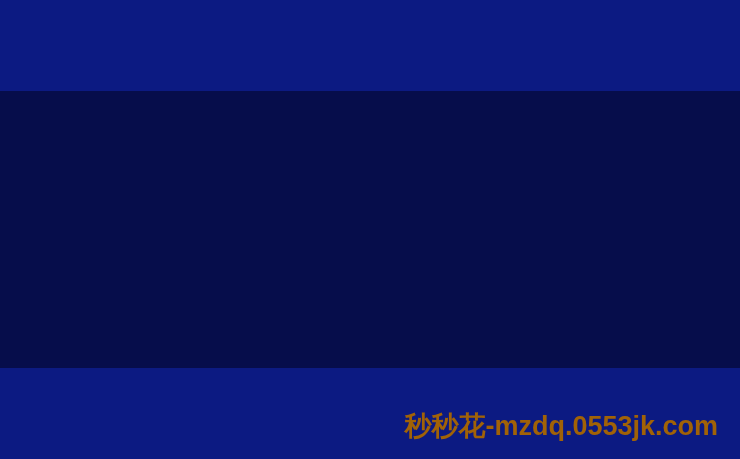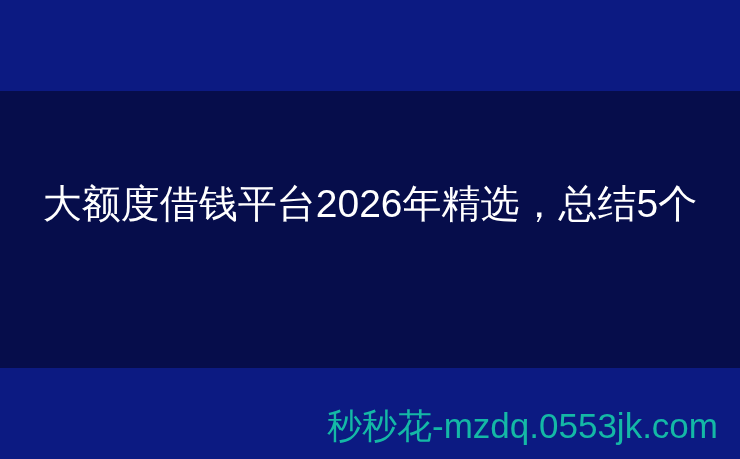--- a/index.html
+++ b/index.html
@@ -56,37 +56,36 @@
   }
   #headline .line {
     display: block;
   }
 
   
   #watermark {
     position: absolute;
     right: 22px;
     top: 409px;
-    color: #14b8a6;
-    font-size: 35px;
+    color: #a16207;
+    font-size: 27px;
     line-height: 34px;
-    font-weight: 400;
+    font-weight: 700;
     white-space: nowrap;
   }
 </style>
 </head>
 <body>
 
 <div id="banner">
 
   <div class="band band-top"></div>
 
   <div class="band band-middle"></div>
 
   <div class="band band-bottom"></div>
 
   <div id="headline">
-    <span class="line">大额度借钱平台2026年精选，总结5个</span>
   </div>
 
   <div id="watermark">秒秒花-mzdq.0553jk.com</div>
 
 </div>
 
 </body></html>

